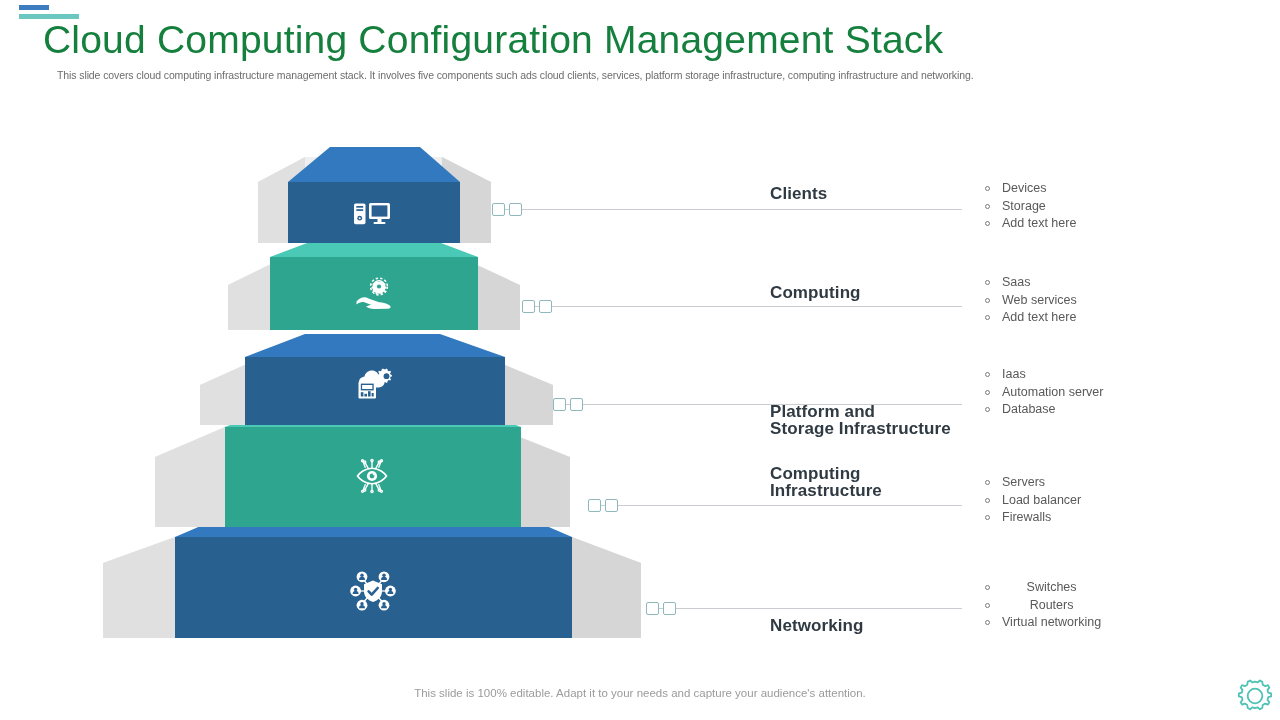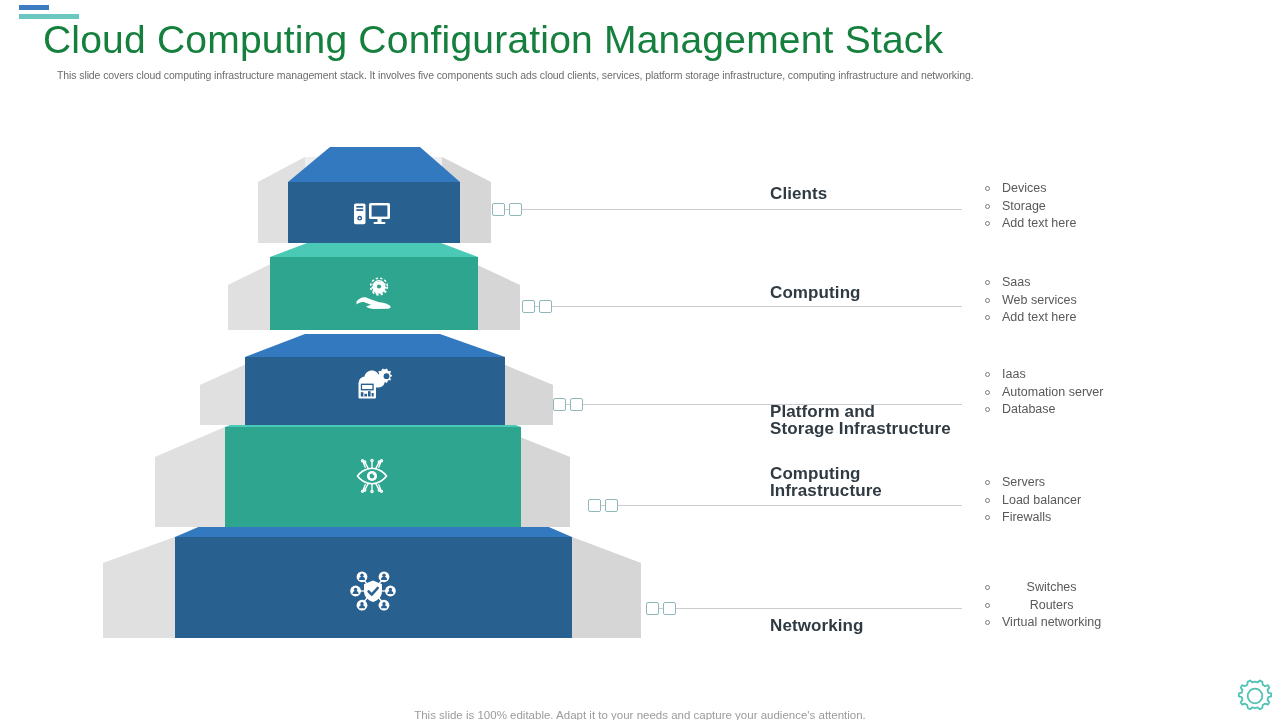--- a/index.html
+++ b/index.html
@@ -121,21 +121,21 @@
     border: 1px solid #7a7a7a;
     border-radius: 50%;
     box-sizing: border-box;
   }
 
   
   .footer-note {
     position: absolute;
     left: 0;
     right: 0;
-    top: 709px;
+    top: 687px;
     text-align: center;
     font-size: 11.5px;
     color: #9b9b9b;
   }
   .logo-gear {
     position: absolute;
     left: 1238px;
     top: 679px;
     width: 34px;
     height: 34px;

